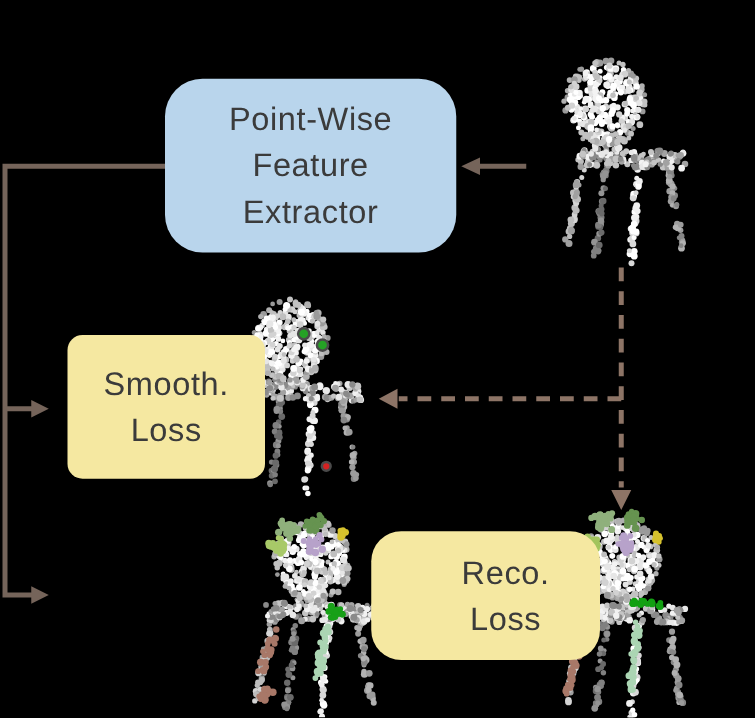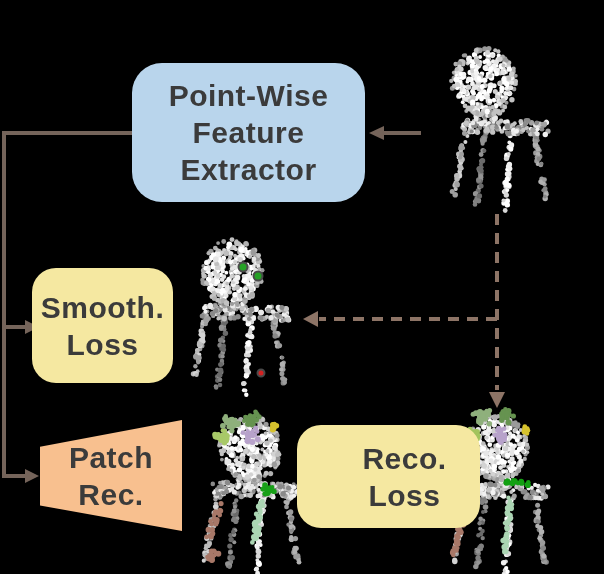--- a/index.html
+++ b/index.html
@@ -10,24 +10,24 @@
     overflow:hidden;
     font-family:"Liberation Sans", sans-serif;
   }
   #diagram-svg{position:absolute;left:0;top:0;}
   .node{
     position:absolute;
     display:flex;align-items:center;justify-content:center;
     text-align:center;
     white-space:pre-line;
     color:#3b3b3b;
-    font-size:30px;line-height:37px;letter-spacing:0.5px;font-weight:700;
+    font-size:26px;line-height:37px;letter-spacing:0.5px;font-weight:400;
   }
   #node-feature-extractor{left:132px;top:63px;width:233px;height:139px;border-radius:30px;}
-  #node-smooth-loss{left:32px;top:268px;width:141px;height:115px;border-radius:24px;}
+  #node-smooth-loss{left:54px;top:268px;width:158px;height:115px;border-radius:12px;}
   #node-reco-loss{left:297px;top:425px;width:151px;height:103px;border-radius:24px;}
   #node-patch-rec{
     left:40px;top:420px;width:142px;height:111px;
     clip-path:polygon(0% 24%, 100% 0%, 100% 100%, 0% 77%);
   }
 </style>
 </head>
 <body>
 
 <div id="stage">
@@ -2996,23 +2996,19 @@
     <span>Point-Wise
 Feature
 Extractor</span>
   </div>
 
   <div class="node" id="node-smooth-loss" style="background: rgb(245, 232, 161); color: rgb(59, 59, 59);">
     <span>Smooth.
 Loss</span>
   </div>
 
-  <div class="node" id="node-patch-rec" style="background: rgb(248, 192, 143); color: rgb(59, 59, 59);">
-    <span>Patch
-Rec.</span>
-  </div>
 
   <div class="node" id="node-reco-loss" style="background: rgb(245, 232, 161); color: rgb(59, 59, 59); padding-left: 32px;">
     <span>Reco.
 Loss</span>
   </div>
 
 </div>
 
 </body></html>

